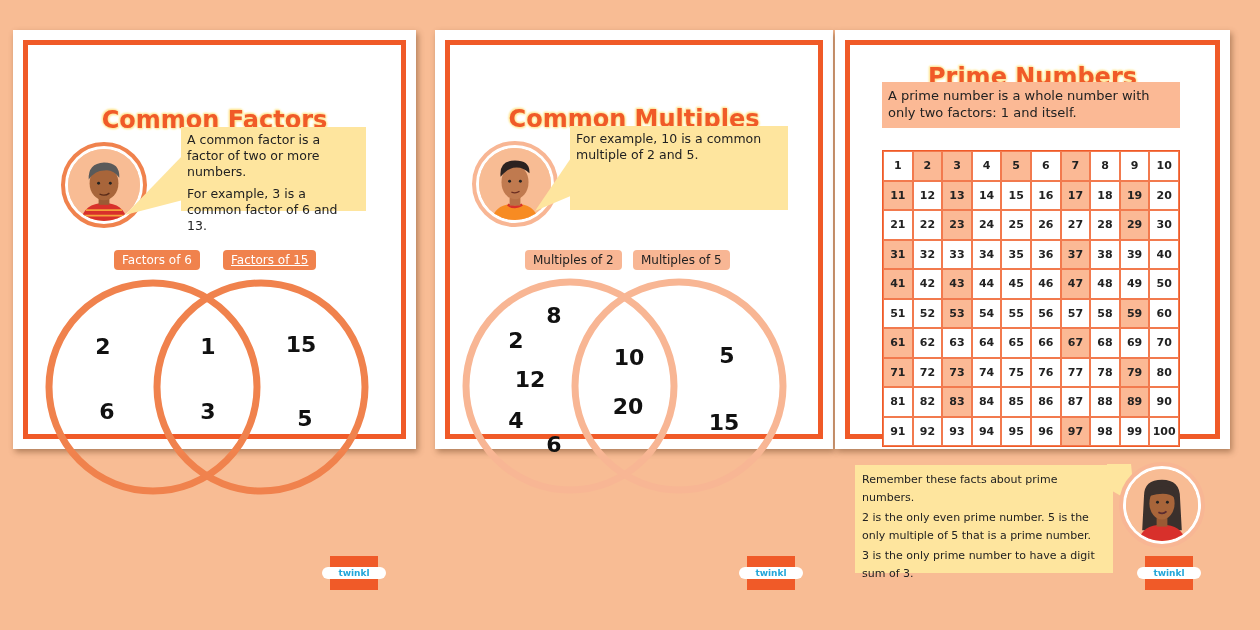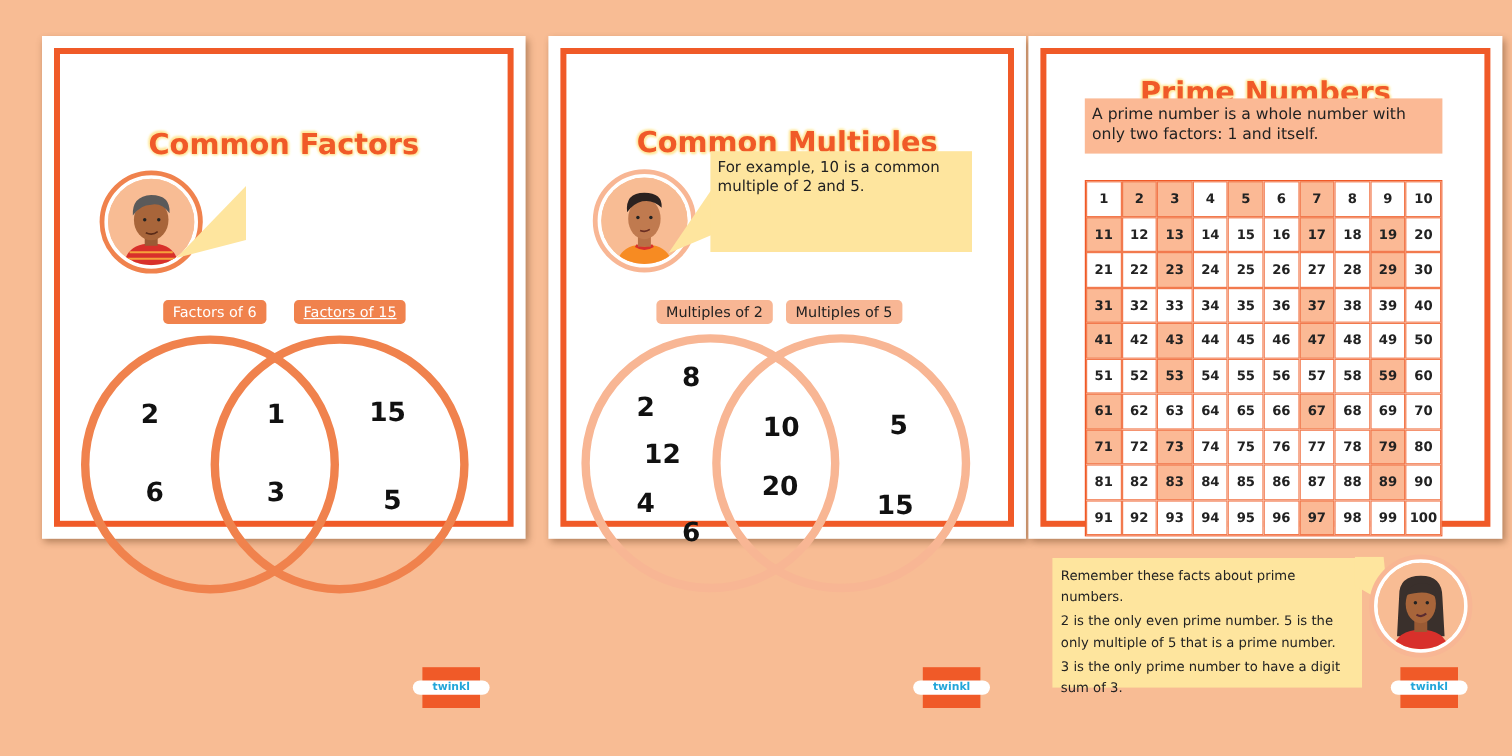--- a/index.html
+++ b/index.html
@@ -2,21 +2,20 @@
 <html><head>
 <meta charset="utf-8">
 <style>
   * { box-sizing: border-box; margin: 0; padding: 0; }
   html, body { width: 1260px; height: 630px; overflow: hidden; }
   body { background: #f8bc94; font-family: "DejaVu Sans", sans-serif; position: relative; }
 
   .page {
     position: absolute; top: 30px; height: 419px; background: #ffffff;
     box-shadow: 2px 3px 6px rgba(90,50,20,0.45);
-    margin-left: 22px;
   }
   .page .frame {
     position: absolute; left: 10px; top: 10px; right: 10px; bottom: 10px;
     border: 5px solid #f05a28;
   }
   #p1 { left: 13px; width: 403px; }
   #p2 { left: 435px; width: 398px; }
   #p3 { left: 835px; width: 395px; }
 
   .title {
@@ -103,20 +102,24 @@
         <path d="M23 34 Q22 16 40 15 Q58 15 57 32 Q50 22 40 24 Q30 24 23 34 Z" fill="#5a5a5a"></path>
         <circle cx="34" cy="38" r="1.6" fill="#222"></circle>
           <circle cx="47" cy="38" r="1.6" fill="#222"></circle>
         <path d="M35 50 Q41 53 46 49" stroke="#5a2b18" stroke-width="1.5" fill="none"></path>
       </svg>
     </div>
   </div>
   <svg class="bubble-tail" style="left:112px; top:125px;" width="62" height="70">
     <polygon points="0,60 58,0 58,45" fill="#fee59e"></polygon>
   </svg>
+  <div class="bubble" style="left:168px; top:97px; width:185px; height:84px;">
+    <p>A common factor is a factor of two or more numbers.</p>
+    <p>For example, 3 is a common factor of 6 and 13.</p>
+  </div>
 
   <div class="set-label" style="left:101px; top:220px; background:#f0824d; color:#fff;">Factors of 6</div>
   <div class="set-label" style="left:210px; top:220px; background:#f0824d; color:#fff;text-decoration:underline;">Factors of 15</div>
 
   <svg class="venn" style="left:30px; top:245px;" width="340" height="225">
     <circle cx="110" cy="112" r="104" fill="none" stroke="#f0824d" stroke-width="7"></circle>
     <circle cx="218" cy="112" r="104" fill="none" stroke="#f0824d" stroke-width="7"></circle>
   </svg>
   <div class="venn-num" style="left:90px; top:316px;">2</div>
   <div class="venn-num" style="left:94px; top:381px;">6</div>

